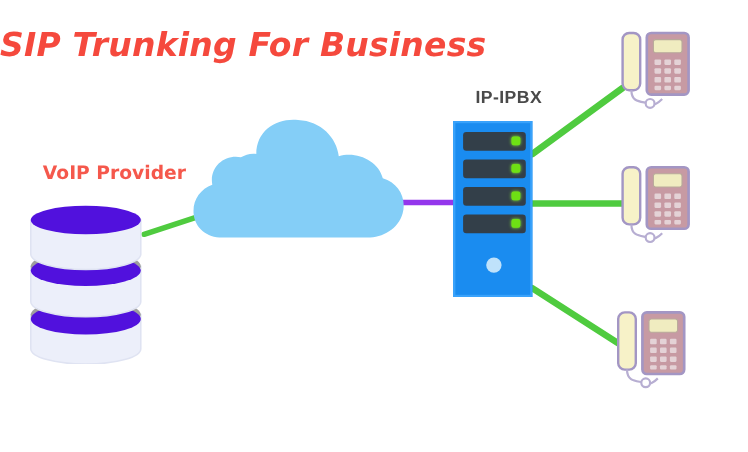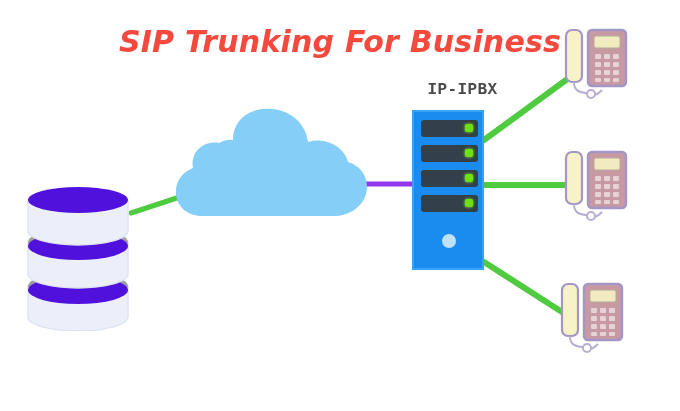--- a/index.html
+++ b/index.html
@@ -18,21 +18,21 @@
     background: #ffffff;
     overflow: hidden;
   }
 
   
   .title {
     position: absolute;
     left: 0;
     top: 24px;
     width: 680px;
-    text-align: center;
+    text-align: left;
     font-family: "DejaVu Sans", sans-serif;
     font-size: 30px;
     font-weight: bold;
     font-style: italic;
     letter-spacing: 0.2px;
     color: #f5493d;
     white-space: nowrap;
   }
 
   
@@ -47,21 +47,21 @@
     font-weight: bold;
     color: #f5584c;
     white-space: nowrap;
   }
   .lbl-pbx {
     position: absolute;
     left: 395px;
     top: 81px;
     width: 135px;
     text-align: center;
-    font-family: Liberation Mono, monospace;
+    font-family: Liberation Sans, sans-serif;
     font-size: 16px;
     font-weight: 600;
     color: #4a4a4a;
     letter-spacing: 0.4px;
     white-space: nowrap;
   }
 
   
   #links {
     position: absolute;
@@ -165,20 +165,21 @@
 
     <line x1="357" y1="184" x2="415" y2="184" stroke="#9436ec" stroke-width="5" stroke-linecap="butt"></line>
 
     <line x1="484" y1="140" x2="566" y2="80" stroke="#4fcb3f" stroke-width="6" stroke-linecap="round"></line>
 
     <line x1="484" y1="185" x2="568" y2="185" stroke="#4fcb3f" stroke-width="6" stroke-linecap="round"></line>
 
     <line x1="484" y1="262" x2="562" y2="312" stroke="#4fcb3f" stroke-width="6" stroke-linecap="round"></line>
   </svg>
 
+  <div class="lbl-voip">VoIP Provider</div>
 
   <div class="db">
     <svg viewBox="0 0 112 145" xmlns="http://www.w3.org/2000/svg">
 
       <g>
         <path d="M6,100 L6,131 A50,14 0 0 0 106,131 L106,100 Z" fill="#eceffa" stroke="#dfe3f2" stroke-width="1.4"></path>
         <ellipse cx="56" cy="100" rx="50" ry="14" fill="#9e9e9e"></ellipse>
         <ellipse cx="56" cy="104" rx="50" ry="14" fill="#5111dd"></ellipse>
       </g>
 

